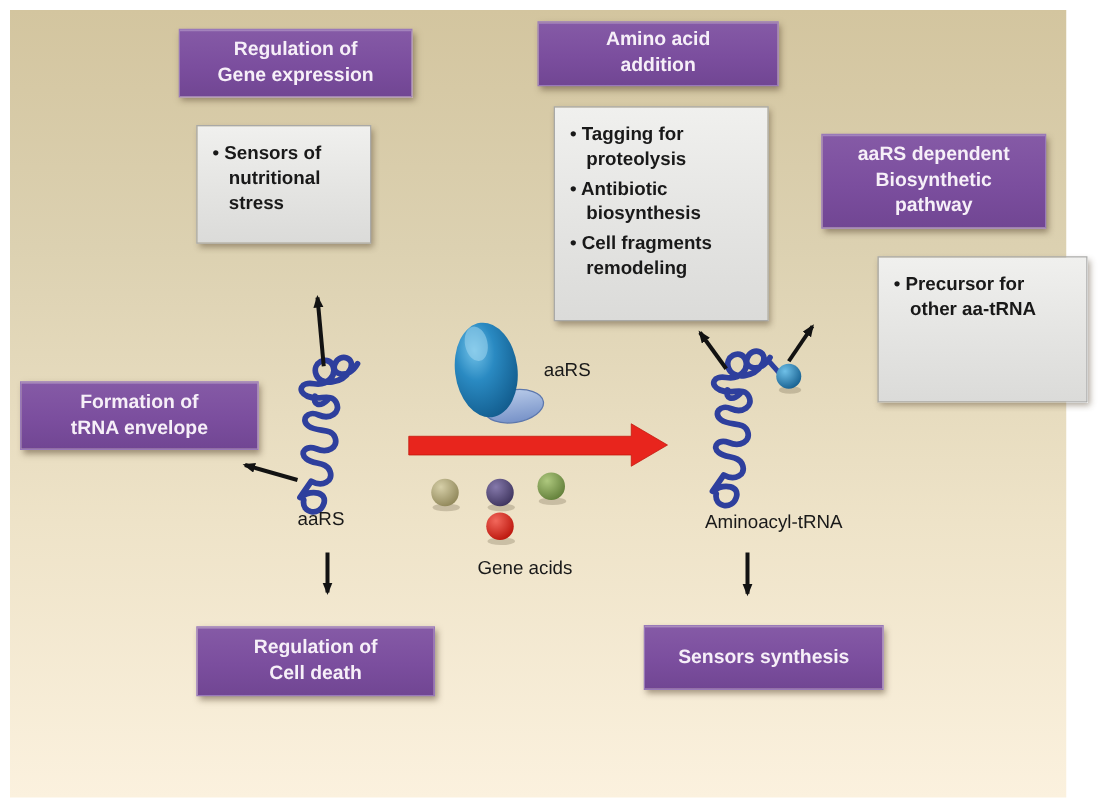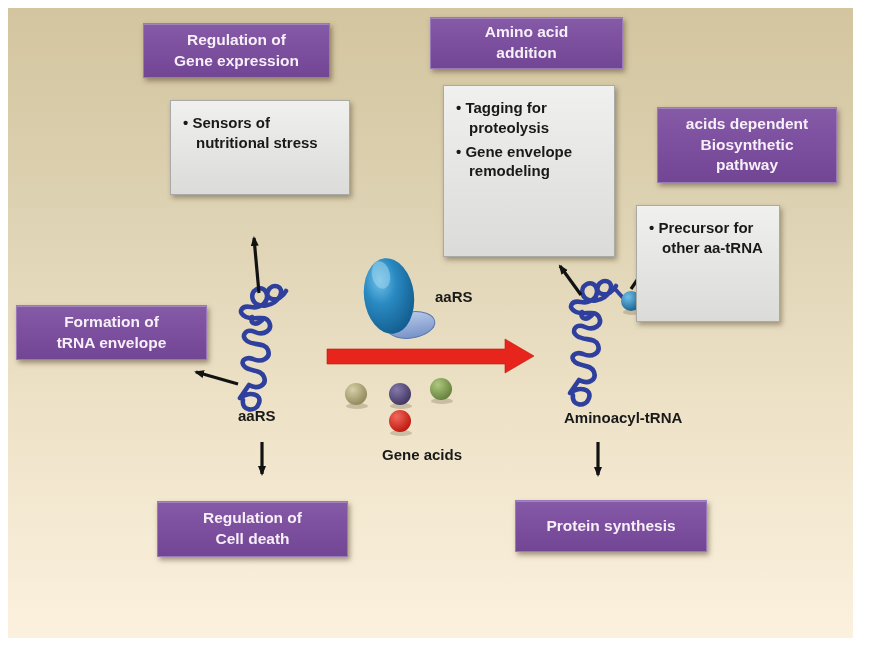--- a/index.html
+++ b/index.html
@@ -23,21 +23,21 @@
   .gbox{
     position:absolute;box-sizing:border-box;
     background:linear-gradient(180deg,#f0f0ee 0%,#e3e3e1 60%,#dbdbd9 100%);
     border:1px solid #a9a9a7;
     box-shadow:2px 3px 5px rgba(80,62,40,.45);
     color:#191919;font-weight:bold;font-size:15px;line-height:1.32;
     padding:12px 8px 20px 12px;
   }
   .gitem{padding-left:13px;text-indent:-13px;margin-bottom:4px;}
   .lbl{
-    position:absolute;color:#191919;font-weight:bold;font-size:15px;
+    position:absolute;color:#191919;font-weight:normal;font-size:15px;
     text-align:right;white-space:nowrap;
   }
 </style>
 </head>
 <body>
 
 <div class="canvas"></div>
 
 <svg class="layer" viewBox="0 0 892 649" aria-hidden="true">
   <defs>
@@ -134,42 +134,43 @@
     <line x1="598" y1="442" x2="598" y2="475" marker-end="url(#ah)"></line>
   </g>
 </svg>
 
 <div class="pbox" style="left:143px;top:23px;width:185px;height:53px">Regulation of
 Gene expression</div>
 
 <div class="pbox" style="left:430px;top:17px;width:191px;height:50px">Amino acid
 addition</div>
 
-<div class="pbox" style="left:657px;top:107px;width:178px;height:74px">acids dependent
+<div class="pbox" style="left:657px;top:107px;width:178px;height:74px">aaRS dependent
 Biosynthetic
 pathway</div>
 
 <div class="pbox" style="left:16px;top:305px;width:189px;height:53px">Formation of
 tRNA envelope</div>
 
 <div class="pbox" style="left:157px;top:501px;width:189px;height:54px">Regulation of
 Cell death</div>
 
-<div class="pbox" style="left:515px;top:500px;width:190px;height:50px">Protein synthesis</div>
+<div class="pbox" style="left:515px;top:500px;width:190px;height:50px">Sensors synthesis</div>
 
-<div class="gbox" style="left:170px;top:100px;width:180px;height:95px">
+<div class="gbox" style="left:157px;top:100px;width:140px;height:95px">
   <div class="gitem">• Sensors of nutritional stress</div>
 </div>
 
 <div class="gbox" style="left:443px;top:85px;width:172px;height:172px">
   <div class="gitem">• Tagging for proteolysis</div>
-  <div class="gitem">• Gene envelope remodeling</div>
+  <div class="gitem">• Antibiotic biosynthesis</div>
+  <div class="gitem">• Cell fragments remodeling</div>
 </div>
 
-<div class="gbox" style="left:636px;top:205px;width:144px;height:117px">
+<div class="gbox" style="left:702px;top:205px;width:168px;height:117px">
   <div class="gitem">• Precursor for other aa-tRNA</div>
 </div>
 
 <div class="lbl" style="left:435px;top:288px">aaRS</div>
 
 <div class="lbl" style="left:238px;top:407px">aaRS</div>
 
 <div class="lbl" style="left:382px;top:446px">Gene acids</div>
 
 <div class="lbl" style="left:564px;top:409px">Aminoacyl-tRNA</div>

